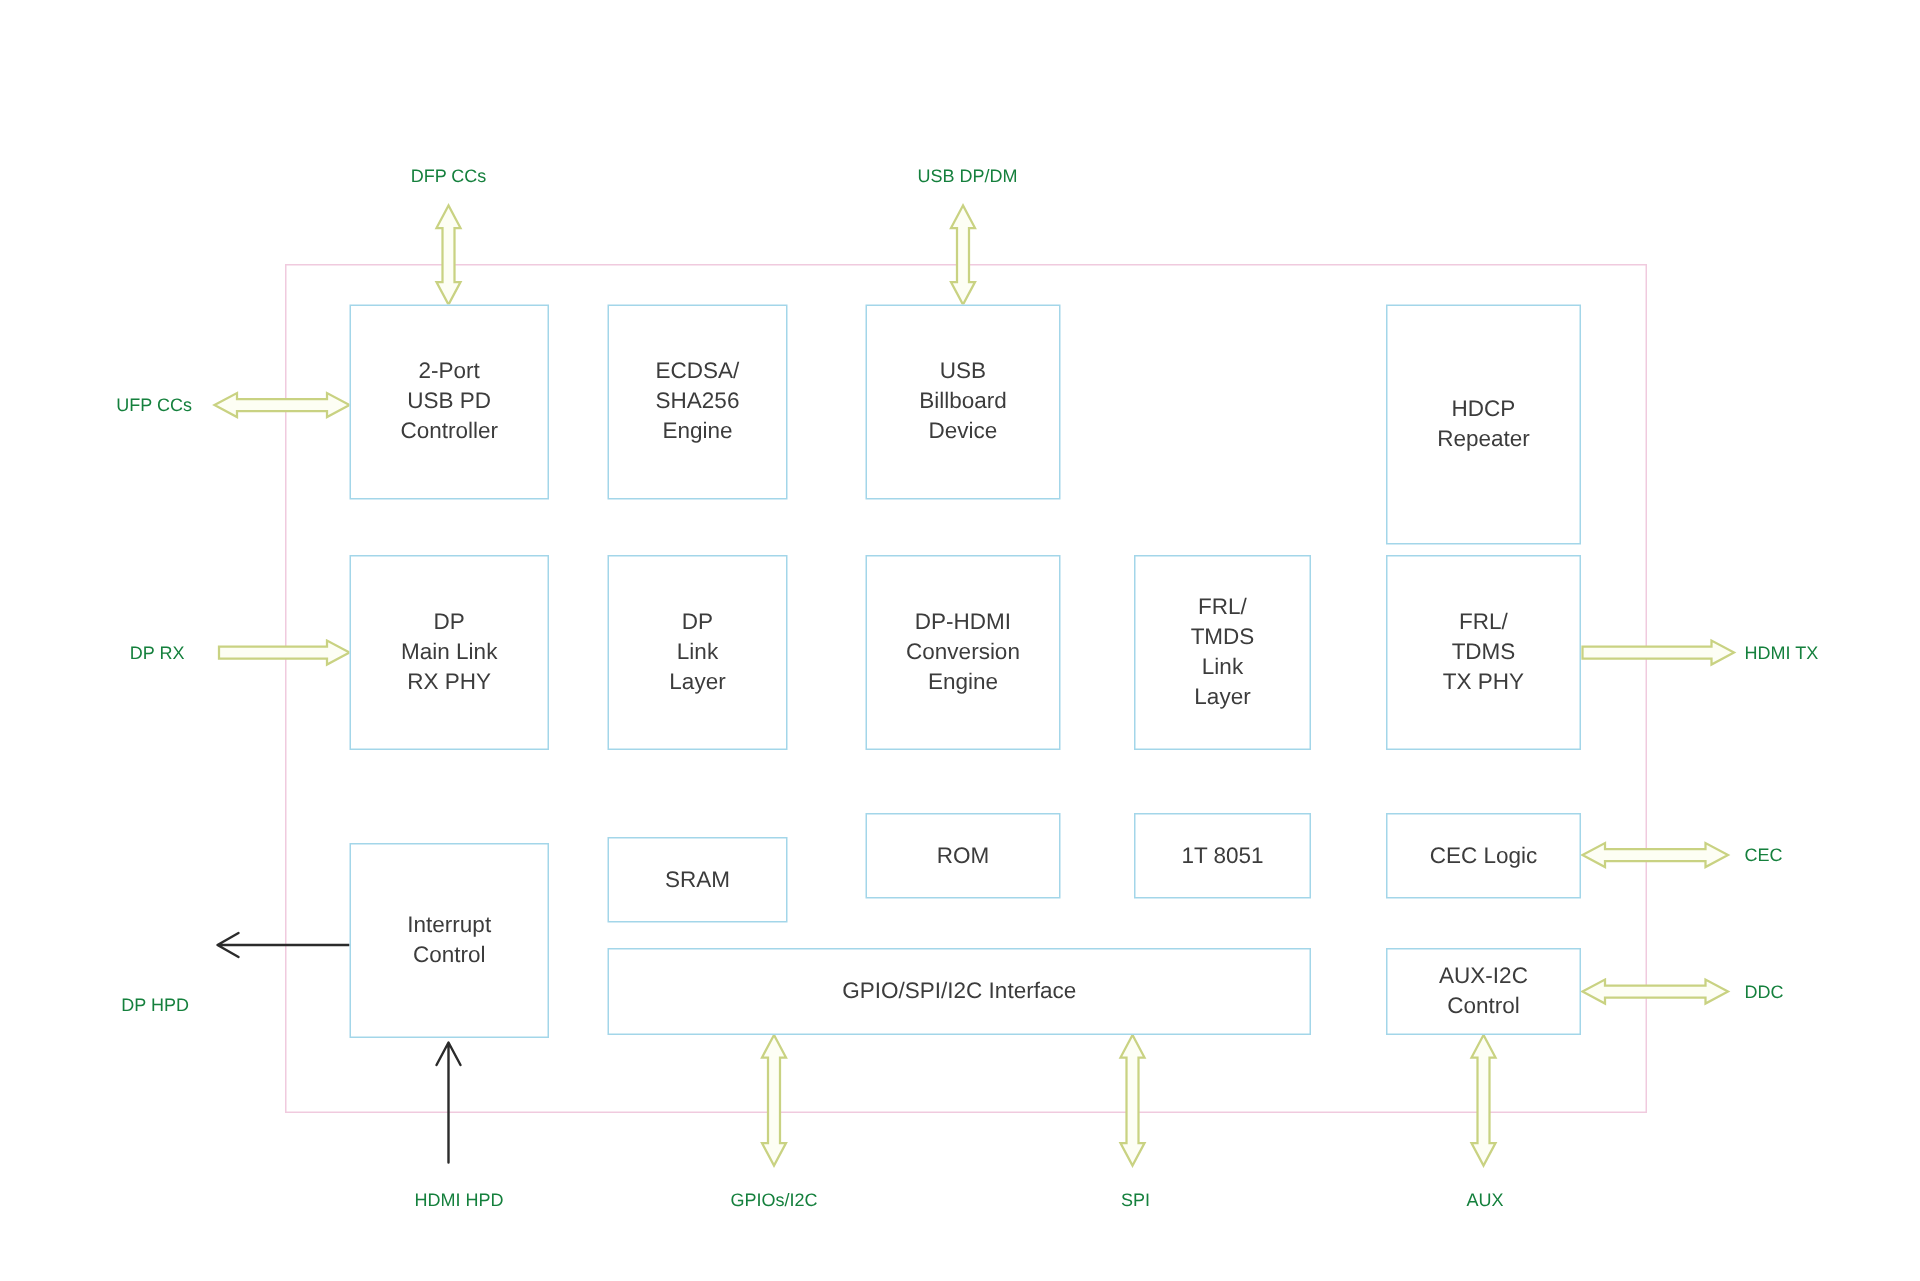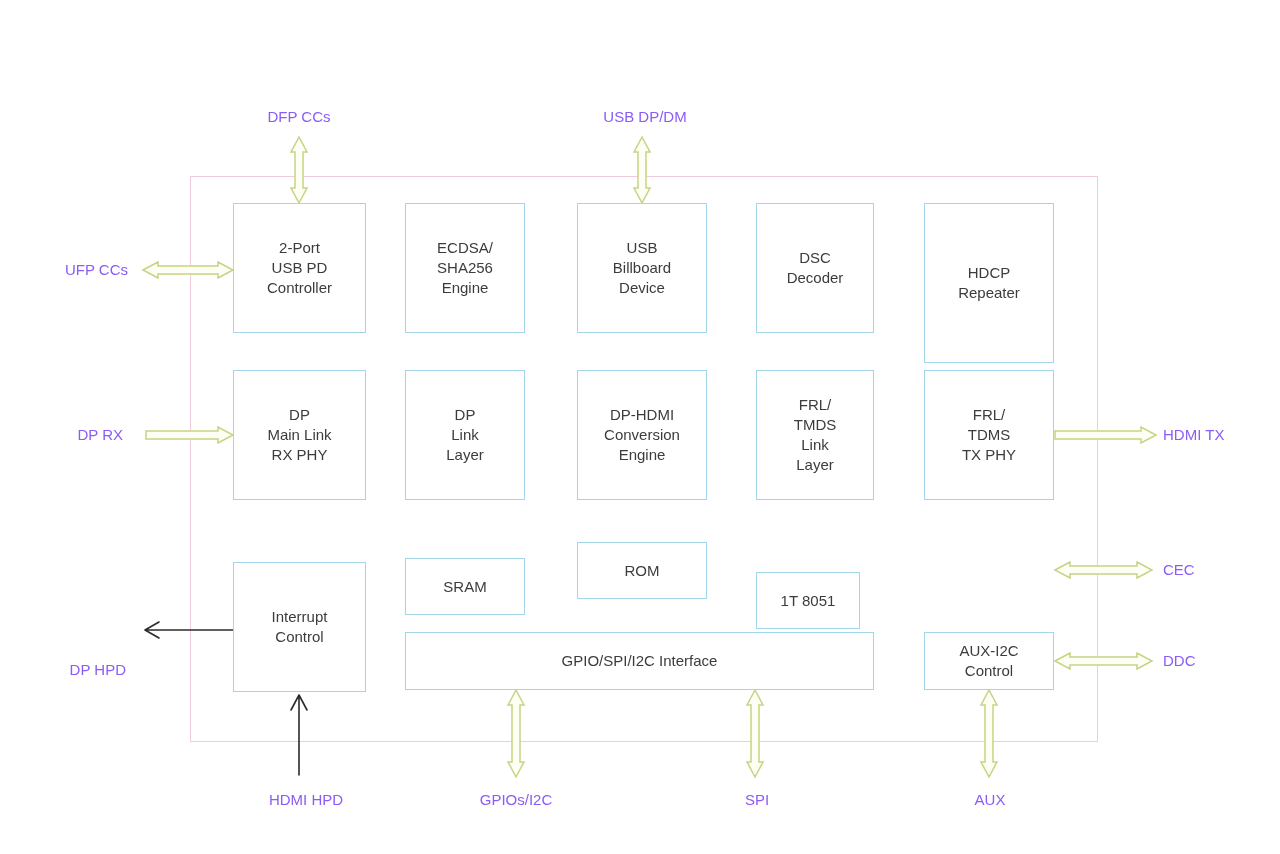--- a/index.html
+++ b/index.html
@@ -36,24 +36,24 @@
     justify-content: center;
     text-align: center;
     white-space: pre-line;
     font-size: 15px;
     line-height: 20px;
     color: #3c3c3c;
     z-index: 2;
   }
   .port-label {
     position: absolute;
-    font-size: 15px;
+    font-size: 12px;
     line-height: 20px;
     height: 20px;
-    color: #8b5cf6;
+    color: #15803d;
     z-index: 3;
   }
   .pl-center { text-align: center; }
   .pl-right  { text-align: right; }
   .pl-left   { text-align: left; }
   #arrow-layer {
     position: absolute;
     left: 0;
     top: 0;
     width: 1280px;
@@ -109,22 +109,20 @@
 
   <div class="block" style="left:233px; top:203px; width:133px; height:130px;">2-Port
 USB PD
 Controller</div>
   <div class="block" style="left:405px; top:203px; width:120px; height:130px;">ECDSA/
 SHA256
 Engine</div>
   <div class="block" style="left:577px; top:203px; width:130px; height:130px;">USB
 Billboard
 Device</div>
-  <div class="block" style="left:756px; top:203px; width:118px; height:130px;">DSC
-Decoder</div>
   <div class="block" style="left:924px; top:203px; width:130px; height:160px;">HDCP
 Repeater</div>
 
   <div class="block" style="left:233px; top:370px; width:133px; height:130px;">DP
 Main Link
 RX PHY</div>
   <div class="block" style="left:405px; top:370px; width:120px; height:130px;">DP
 Link
 Layer</div>
   <div class="block" style="left:577px; top:370px; width:130px; height:130px;">DP-HDMI
@@ -133,21 +131,22 @@
   <div class="block" style="left:756px; top:370px; width:118px; height:130px;">FRL/
 TMDS
 Link
 Layer</div>
   <div class="block" style="left:924px; top:370px; width:130px; height:130px;">FRL/
 TDMS
 TX PHY</div>
 
   <div class="block" style="left:405px; top:542px; width:120px; height:57px;margin-top:16px;">SRAM</div>
   <div class="block" style="left:577px; top:542px; width:130px; height:57px;">ROM</div>
-  <div class="block" style="left:756px; top:542px; width:104px; height:57px;margin-top:30px;">1T 8051</div>
+  <div class="block" style="left:756px; top:542px; width:118px; height:57px;">1T 8051</div>
+  <div class="block" style="left:924px; top:542px; width:130px; height:57px;">CEC Logic</div>
 
   <div class="block" style="left:233px; top:562px; width:133px; height:130px;">Interrupt
 Control</div>
 
   <div class="block" style="left:405px; top:632px; width:469px; height:58px;">GPIO/SPI/I2C Interface</div>
   <div class="block" style="left:924px; top:632px; width:130px; height:58px;">AUX-I2C
 Control</div>
 
   <div class="port-label pl-center" style="left:219px; top:107px; width:160px;">DFP CCs</div>
   <div class="port-label pl-center" style="left:565px; top:107px; width:160px;">USB DP/DM</div>

